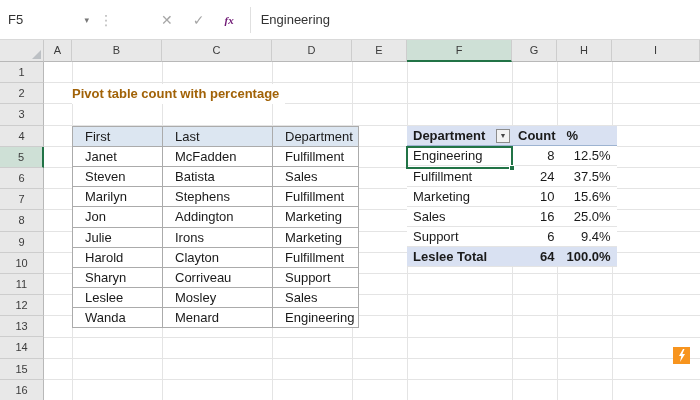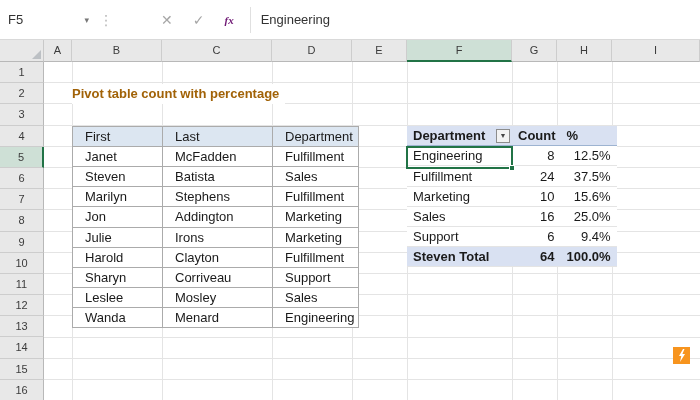--- a/index.html
+++ b/index.html
@@ -223,21 +223,21 @@
         <td>Sales</td>
         <td class="num">16</td>
         <td class="num">25.0%</td>
       </tr>
       <tr>
         <td>Support</td>
         <td class="num">6</td>
         <td class="num">9.4%</td>
       </tr>
       <tr class="ptotal">
-        <td>Steven Total</td>
+        <td>Leslee Total</td>
         <td class="num">64</td>
         <td class="num">100.0%</td>
       </tr>
     </tbody>
       </table>
 
     <div class="sel-box">
       <div class="sel-handle"></div>
     </div>
   </div>

